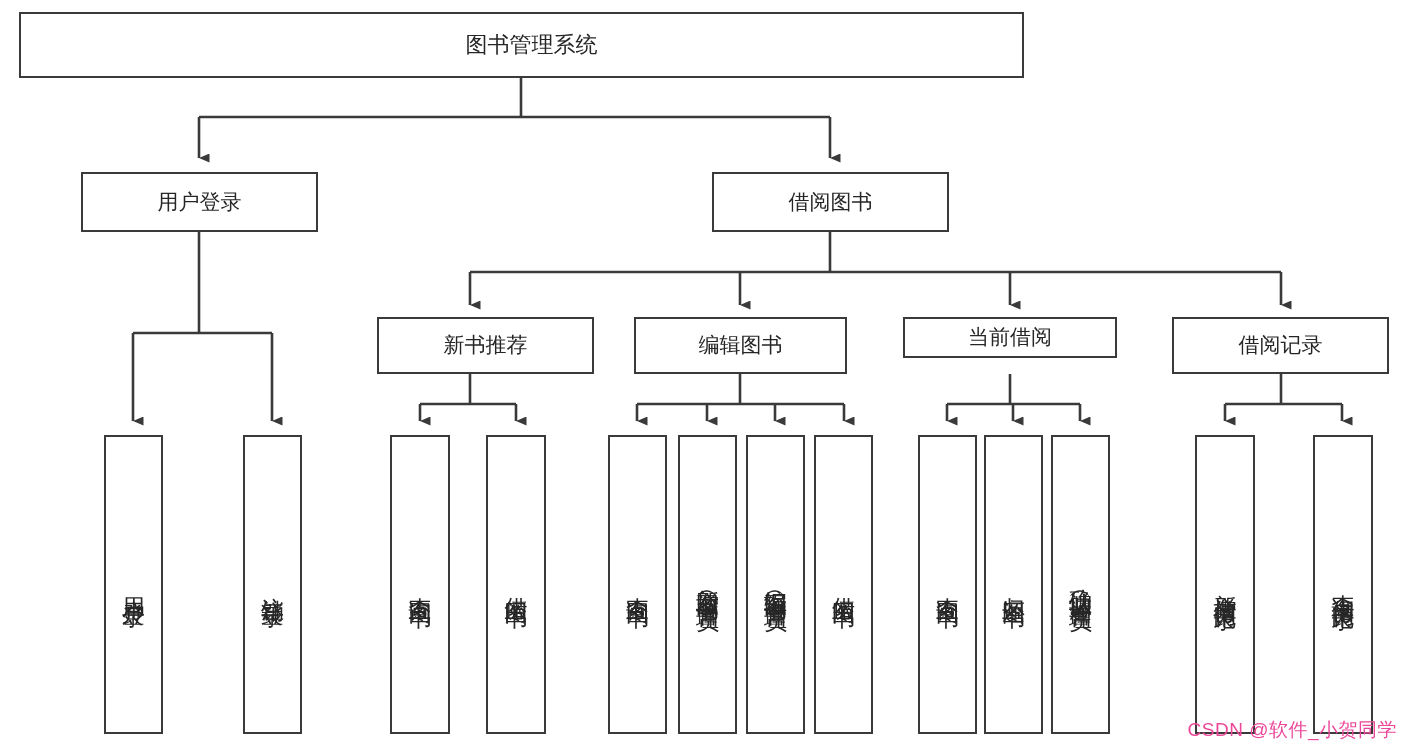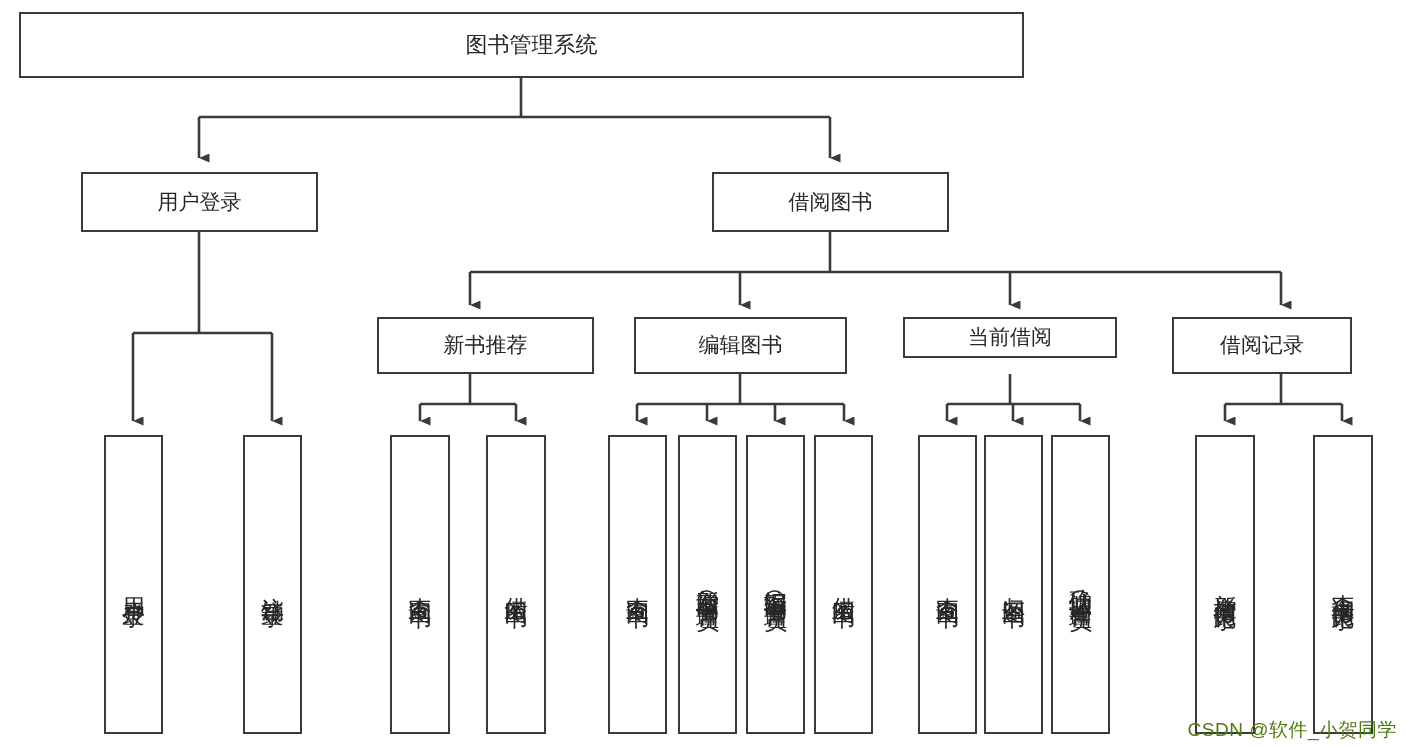--- a/index.html
+++ b/index.html
@@ -18,21 +18,21 @@
   
   .v-node .lbl{
     writing-mode:vertical-rl;
     text-orientation:upright;
     font-size:23px;
     letter-spacing:3px;
     line-height:1;
     white-space:nowrap;
   }
 
-  .watermark{position:absolute;right:8px;bottom:4px;font-size:19px;color:#4d7c0f;
+  .watermark{position:absolute;right:8px;bottom:4px;font-size:19px;color:#ec4899;
              letter-spacing:.5px;white-space:nowrap;}
 </style>
 </head>
 <body>
 
 <div id="canvas">
 
   <svg class="lines" viewBox="0 0 1405 747" xmlns="http://www.w3.org/2000/svg">
     <defs>
       <marker id="ar" markerWidth="9" markerHeight="11" refX="4.5" refY="10.5" orient="auto" markerUnits="userSpaceOnUse">
@@ -96,21 +96,21 @@
 
   <div class="node h-node" style="left:377px;top:317px;width:217px;height:57px;">
     <span class="lbl">新书推荐</span>
   </div>
   <div class="node h-node" style="left:634px;top:317px;width:213px;height:57px;">
     <span class="lbl">编辑图书</span>
   </div>
   <div class="node h-node" style="left:903px;top:317px;width:214px;height:41px;">
     <span class="lbl">当前借阅</span>
   </div>
-  <div class="node h-node" style="left:1172px;top:317px;width:180px;height:57px;justify-content:center;">
+  <div class="node h-node" style="left:1172px;top:317px;width:217px;height:57px;justify-content:center;">
     <span class="lbl">借阅记录</span>
   </div>
 
   <div class="node v-node" style="left:104px;top:435px;width:59px;height:299px;">
     <span class="lbl">用户登录</span>
   </div>
   <div class="node v-node" style="left:243px;top:435px;width:59px;height:299px;">
     <span class="lbl">注销登录</span>
   </div>
 

